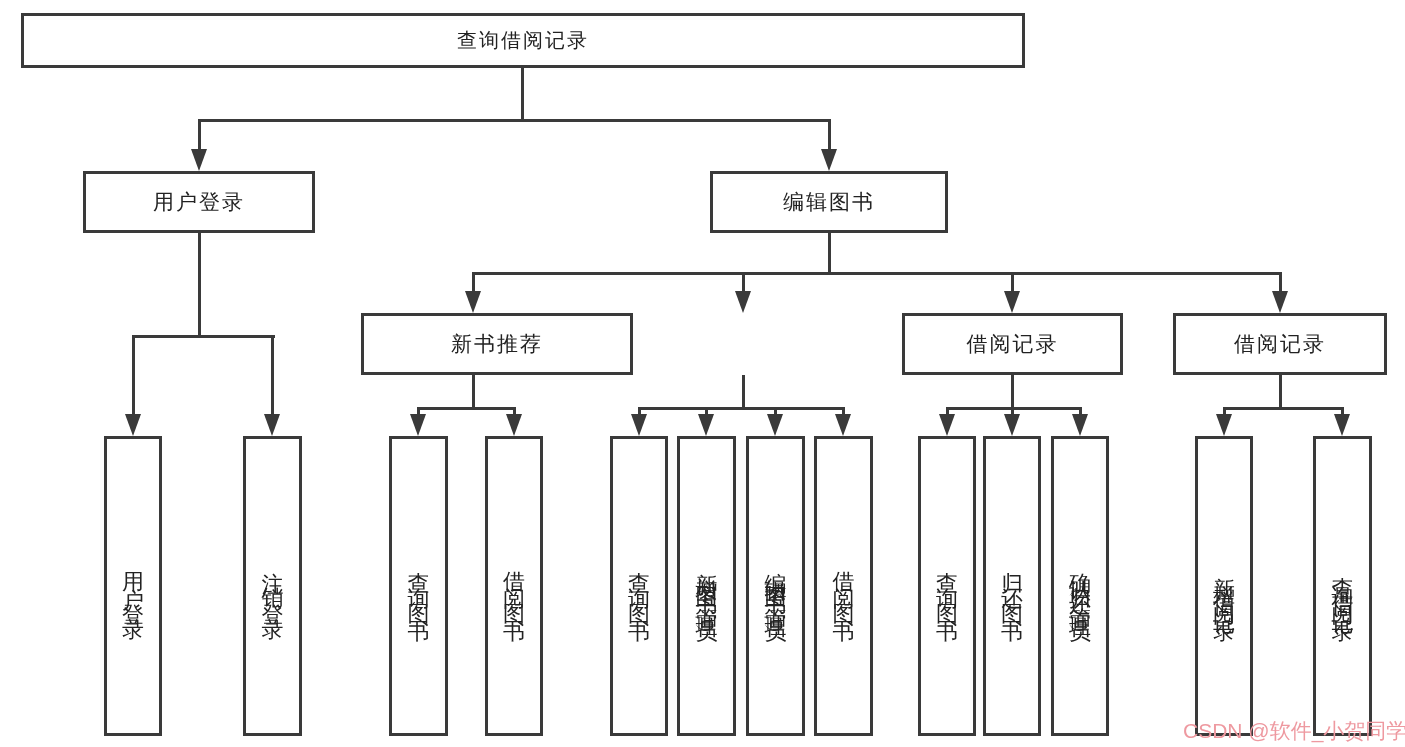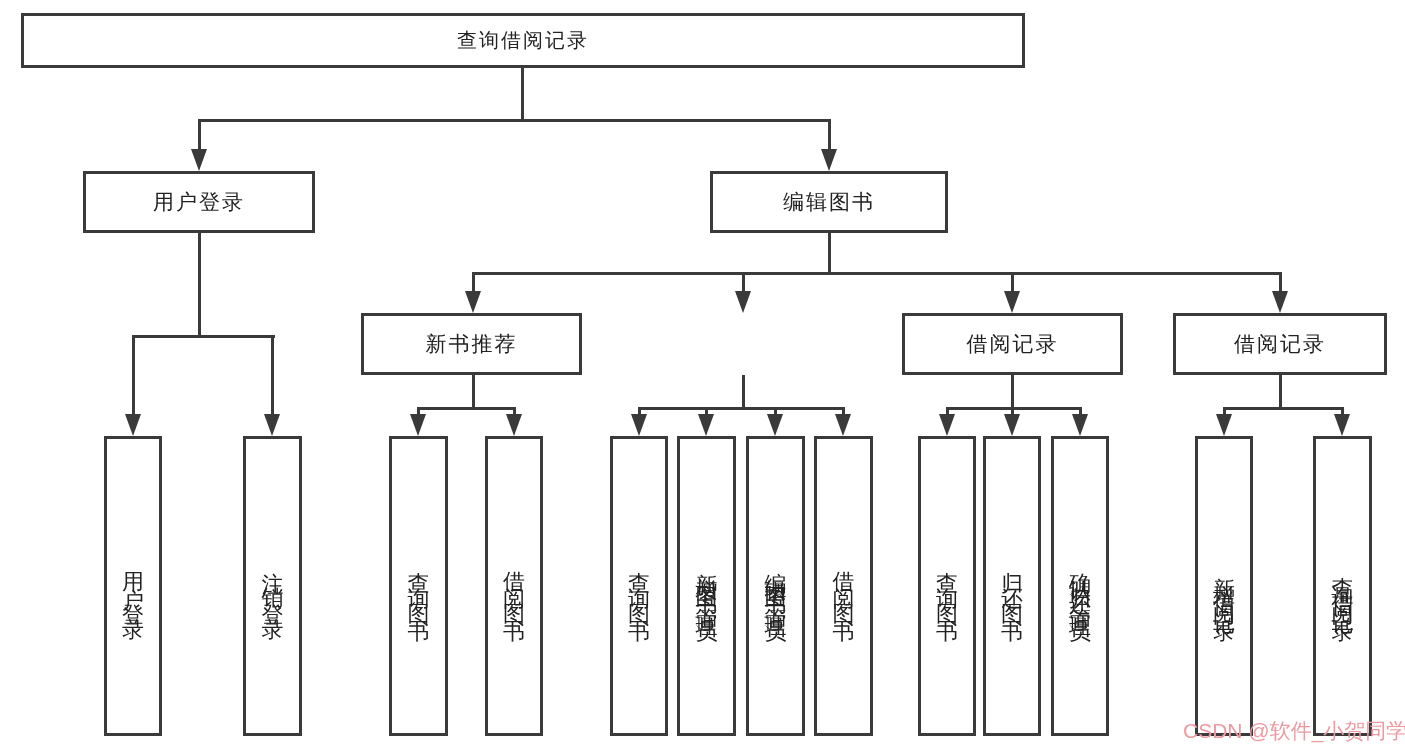--- a/index.html
+++ b/index.html
@@ -90,21 +90,21 @@
   <div class="hline" style="left:472px;top:272px;width:810px"></div>
   <div class="vline" style="left:472px;top:272px;height:21px"></div>
   <div class="vline" style="left:742px;top:272px;height:21px"></div>
   <div class="vline" style="left:1011px;top:272px;height:21px"></div>
   <div class="vline" style="left:1279px;top:272px;height:21px"></div>
   <div class="arrow" style="left:465px;top:291px"></div>
   <div class="arrow" style="left:735px;top:291px"></div>
   <div class="arrow" style="left:1004px;top:291px"></div>
   <div class="arrow" style="left:1272px;top:291px"></div>
 
-  <div class="box" style="left:361px;top:313px;width:221px;height:62px">
+  <div class="box" style="left:361px;top:313px;width:272px;height:62px">
     <span class="hlabel">新书推荐</span>
   </div>
   <div class="box" style="left:902px;top:313px;width:221px;height:62px">
     <span class="hlabel">借阅记录</span>
   </div>
   <div class="box" style="left:1173px;top:313px;width:214px;height:62px">
     <span class="hlabel">借阅记录</span>
   </div>
 
   <div class="vline" style="left:472px;top:375px;height:34px"></div>

